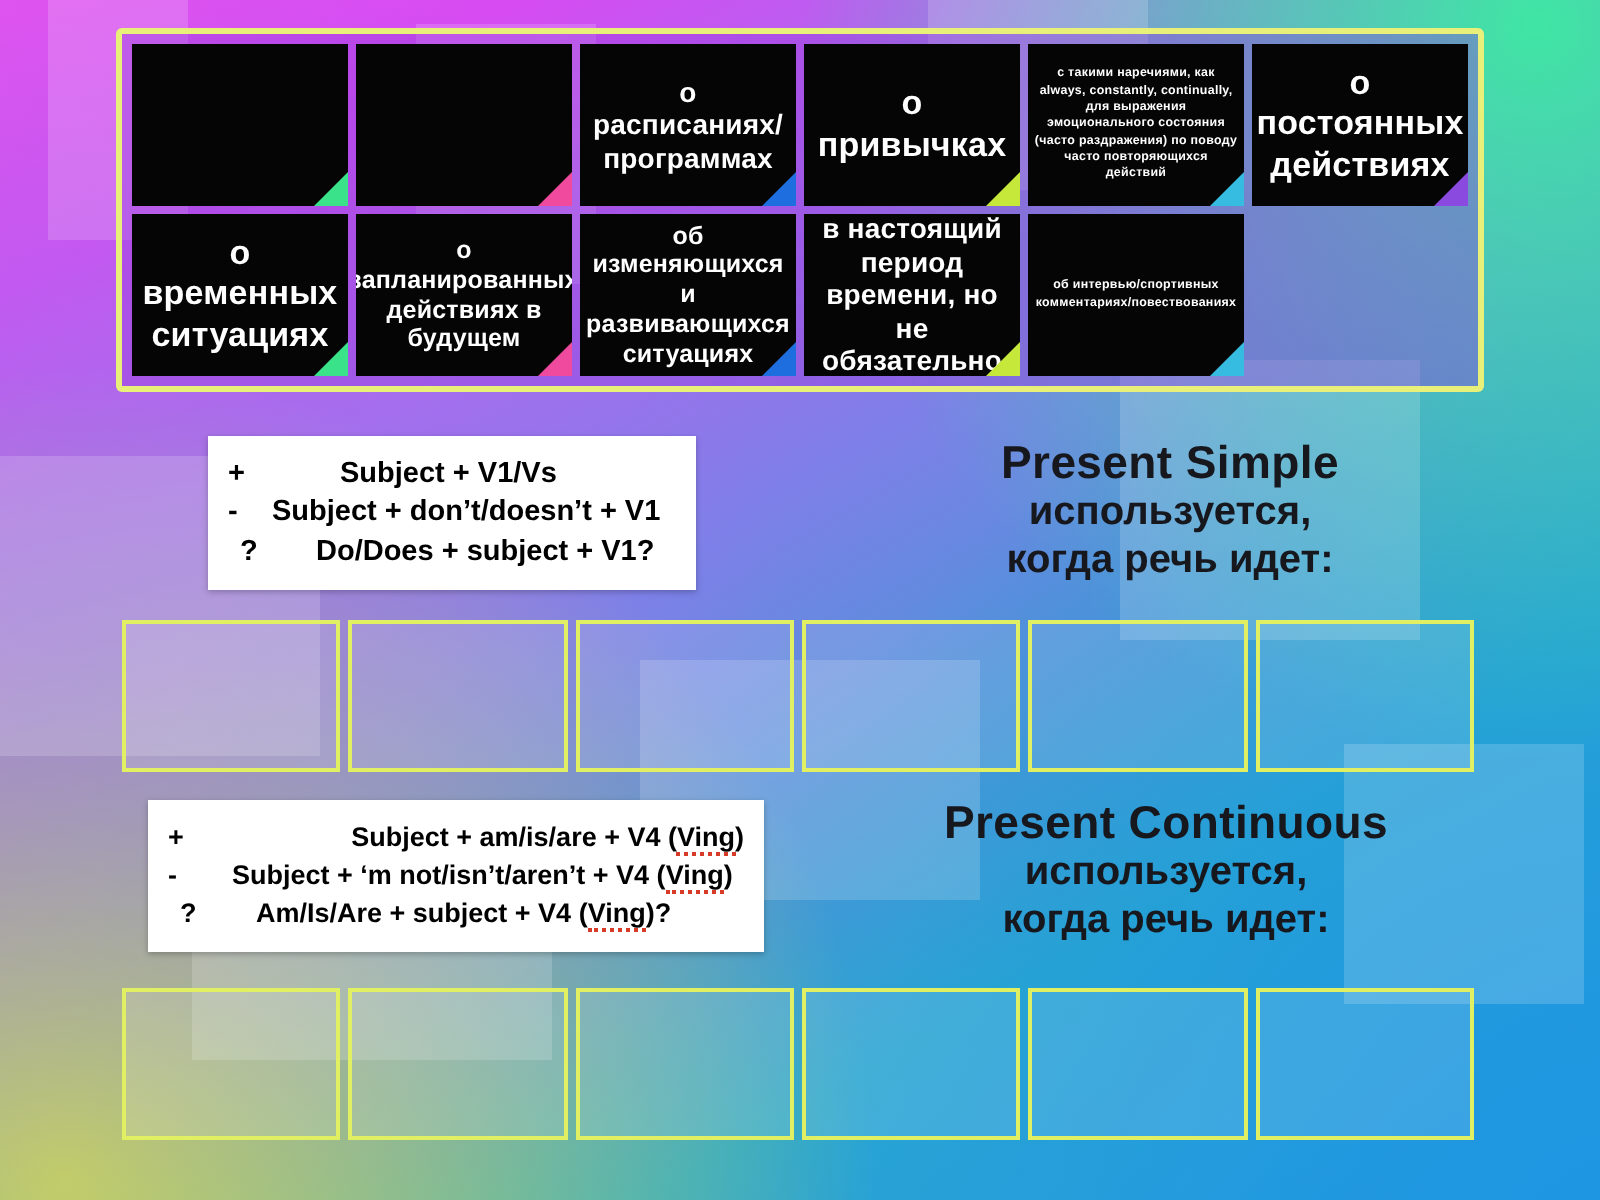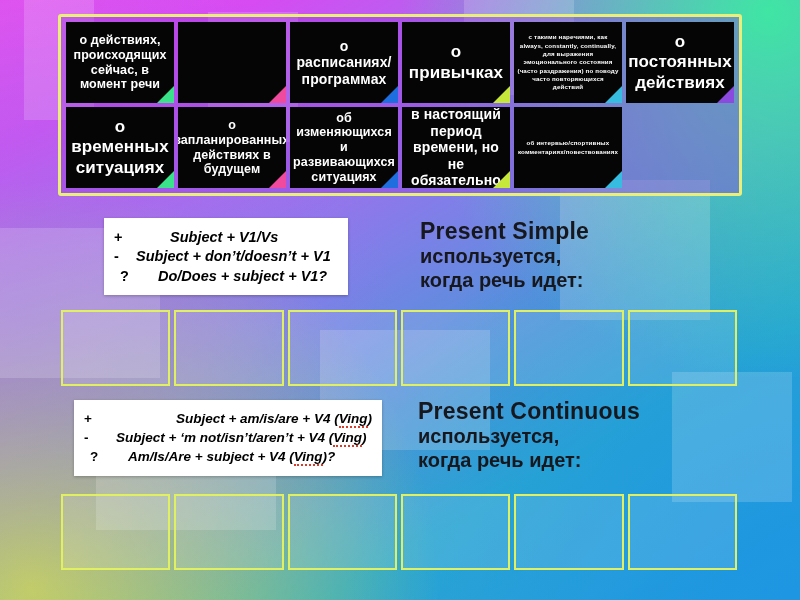--- a/index.html
+++ b/index.html
@@ -54,37 +54,37 @@
   }
 
   
   .formula {
     position:absolute; background:#fff; color:#000;
     font-weight:700; padding:7px 10px 8px 10px;
     box-shadow:0 1px 3px rgba(0,0,0,.25);
   }
   .formula .row { display:flex; align-items:baseline; white-space:nowrap; }
   .formula .sign { width:22px; flex:0 0 22px; text-align:left; }
-  .formula .body { flex:1;font-style:italic; }
+  .formula .body { flex:1; }
   #formula-present-simple { left:104px; top:218px; width:244px; font-size:14.5px; }
   #formula-present-simple .row { margin:3.5px 0; }
   #formula-present-simple .r1 .body { padding-left:34px; }
   #formula-present-simple .r3 .sign { padding-left:6px; }
   #formula-present-simple .r3 .body { padding-left:22px; }
   #formula-present-continuous { left:74px; top:400px; width:308px; font-size:13.5px; }
   #formula-present-continuous .row { margin:4px 0; }
   #formula-present-continuous .r1 .body { padding-left:22px;text-align:right; }
   #formula-present-continuous .r2 .body { padding-left:10px; }
   #formula-present-continuous .r3 .sign { padding-left:6px; }
   #formula-present-continuous .r3 .body { padding-left:22px; }
   .sq { border-bottom:2px dotted #d83a2a; padding-bottom:0px; }
 
   
   .heading {
-    position:absolute; text-align:left; color:#17171e;
+    position:absolute; text-align:center; color:#17171e;
     line-height:1.18; font-weight:700; width:330px;
   }
   .heading .eng { font-size:23px; letter-spacing:.2px; }
   .heading .ru { font-size:20px; }
   #heading-present-simple { left:420px; top:218px; }
   #heading-present-continuous { left:418px; top:398px; }
 
   
   .slot-row { position:absolute; left:61px; width:676px; height:76px;
     display:grid; grid-template-columns:repeat(6, 1fr); gap:4px; }
@@ -101,21 +101,20 @@
     <span class="f3"></span>
     <span class="f4"></span>
   <span class="f5"></span>
     <span class="f6"></span>
     <span class="f7"></span>
     <span class="f8"></span>
 </div>
 
 <div id="tile-bank">
     <div class="tile">
-      <span class="txt s-md">о действиях, происходящих сейчас, в момент речи</span>
       <i class="corner" style="--c: #3ae38a;"></i>
     </div>
     <div class="tile">
       <i class="corner" style="--c: #f04a9e;"></i>
     </div>
     <div class="tile">
       <span class="txt s-sm">о расписаниях/программах</span>
       <i class="corner" style="--c: #1f6ee0;"></i>
     </div>
     <div class="tile">

